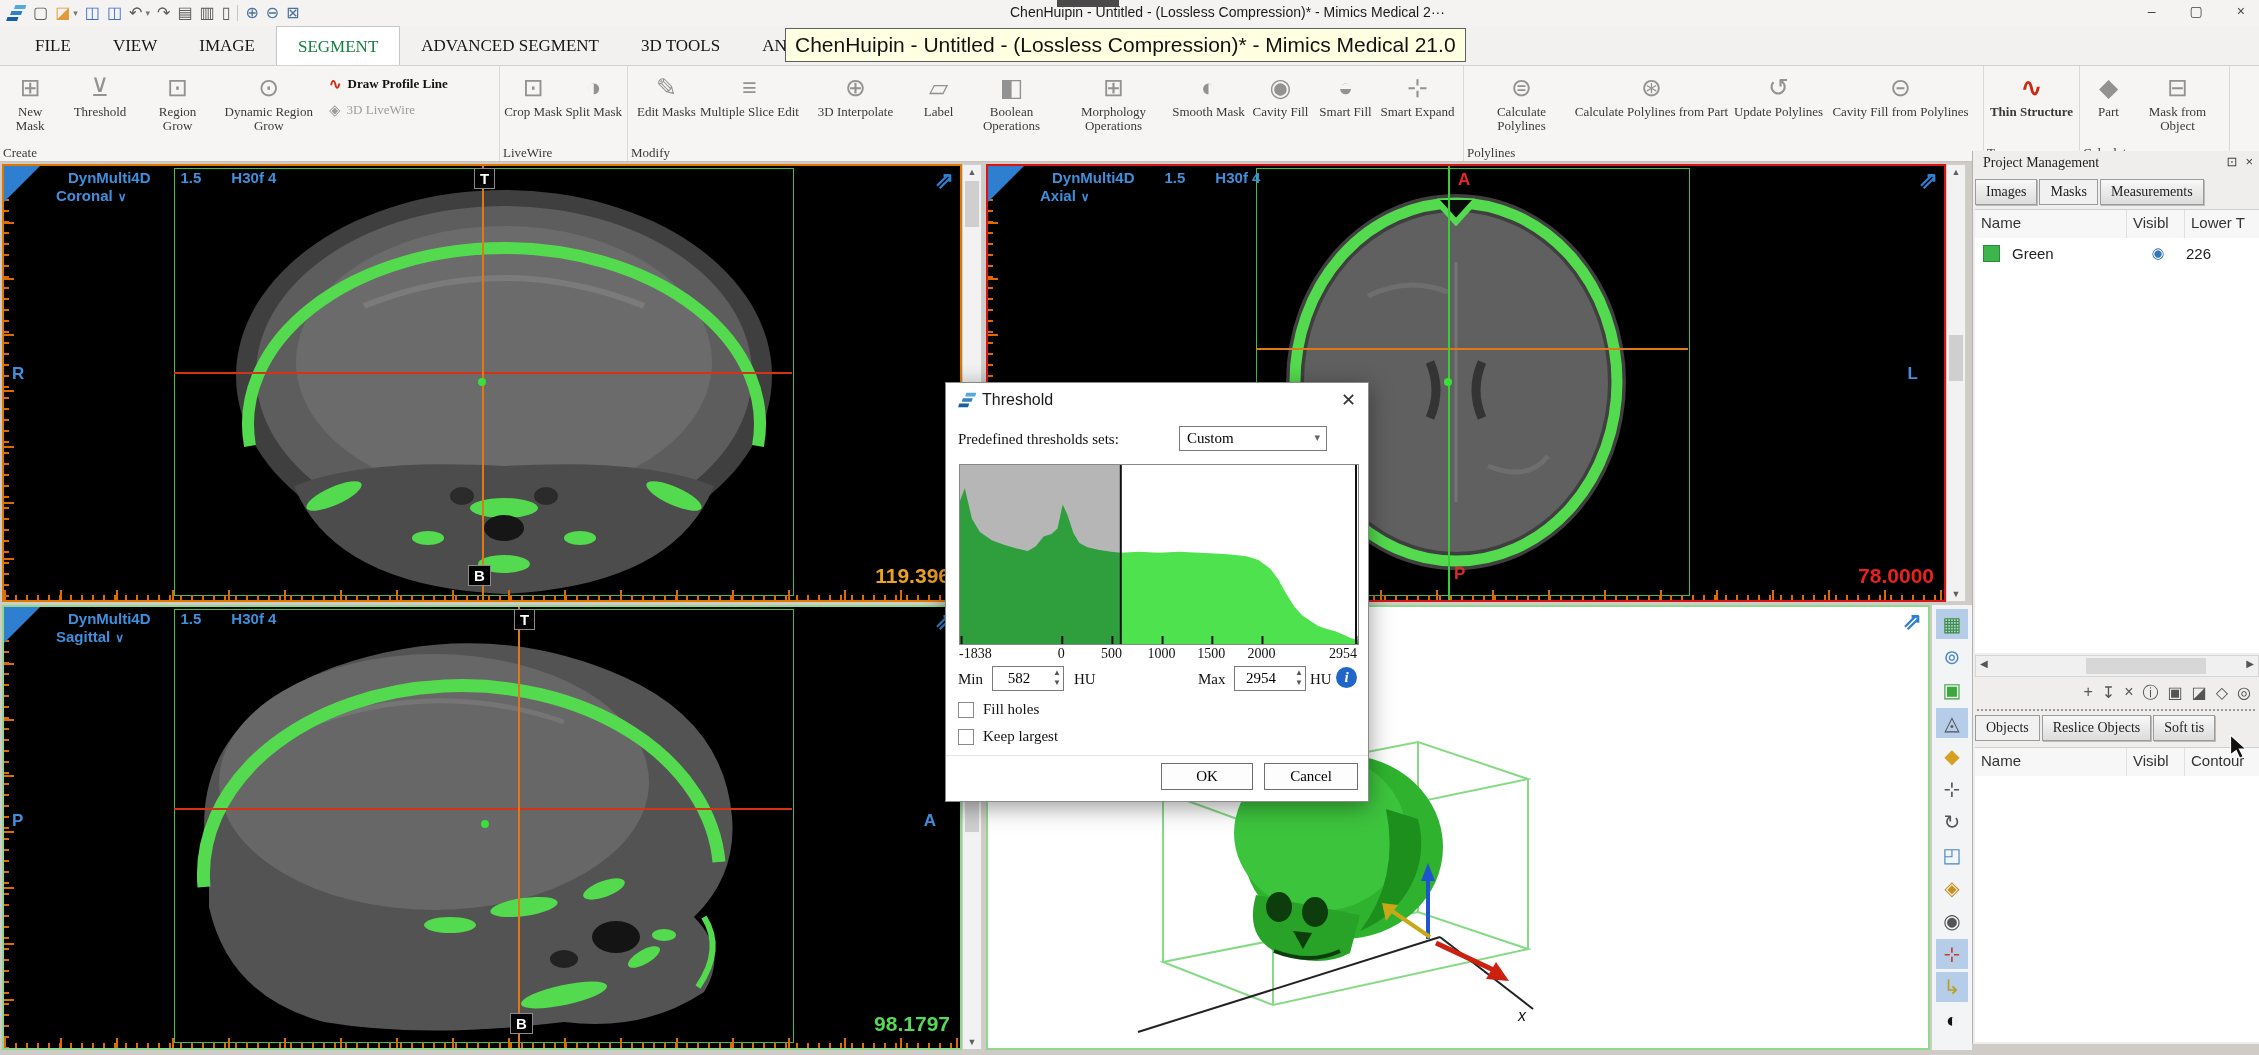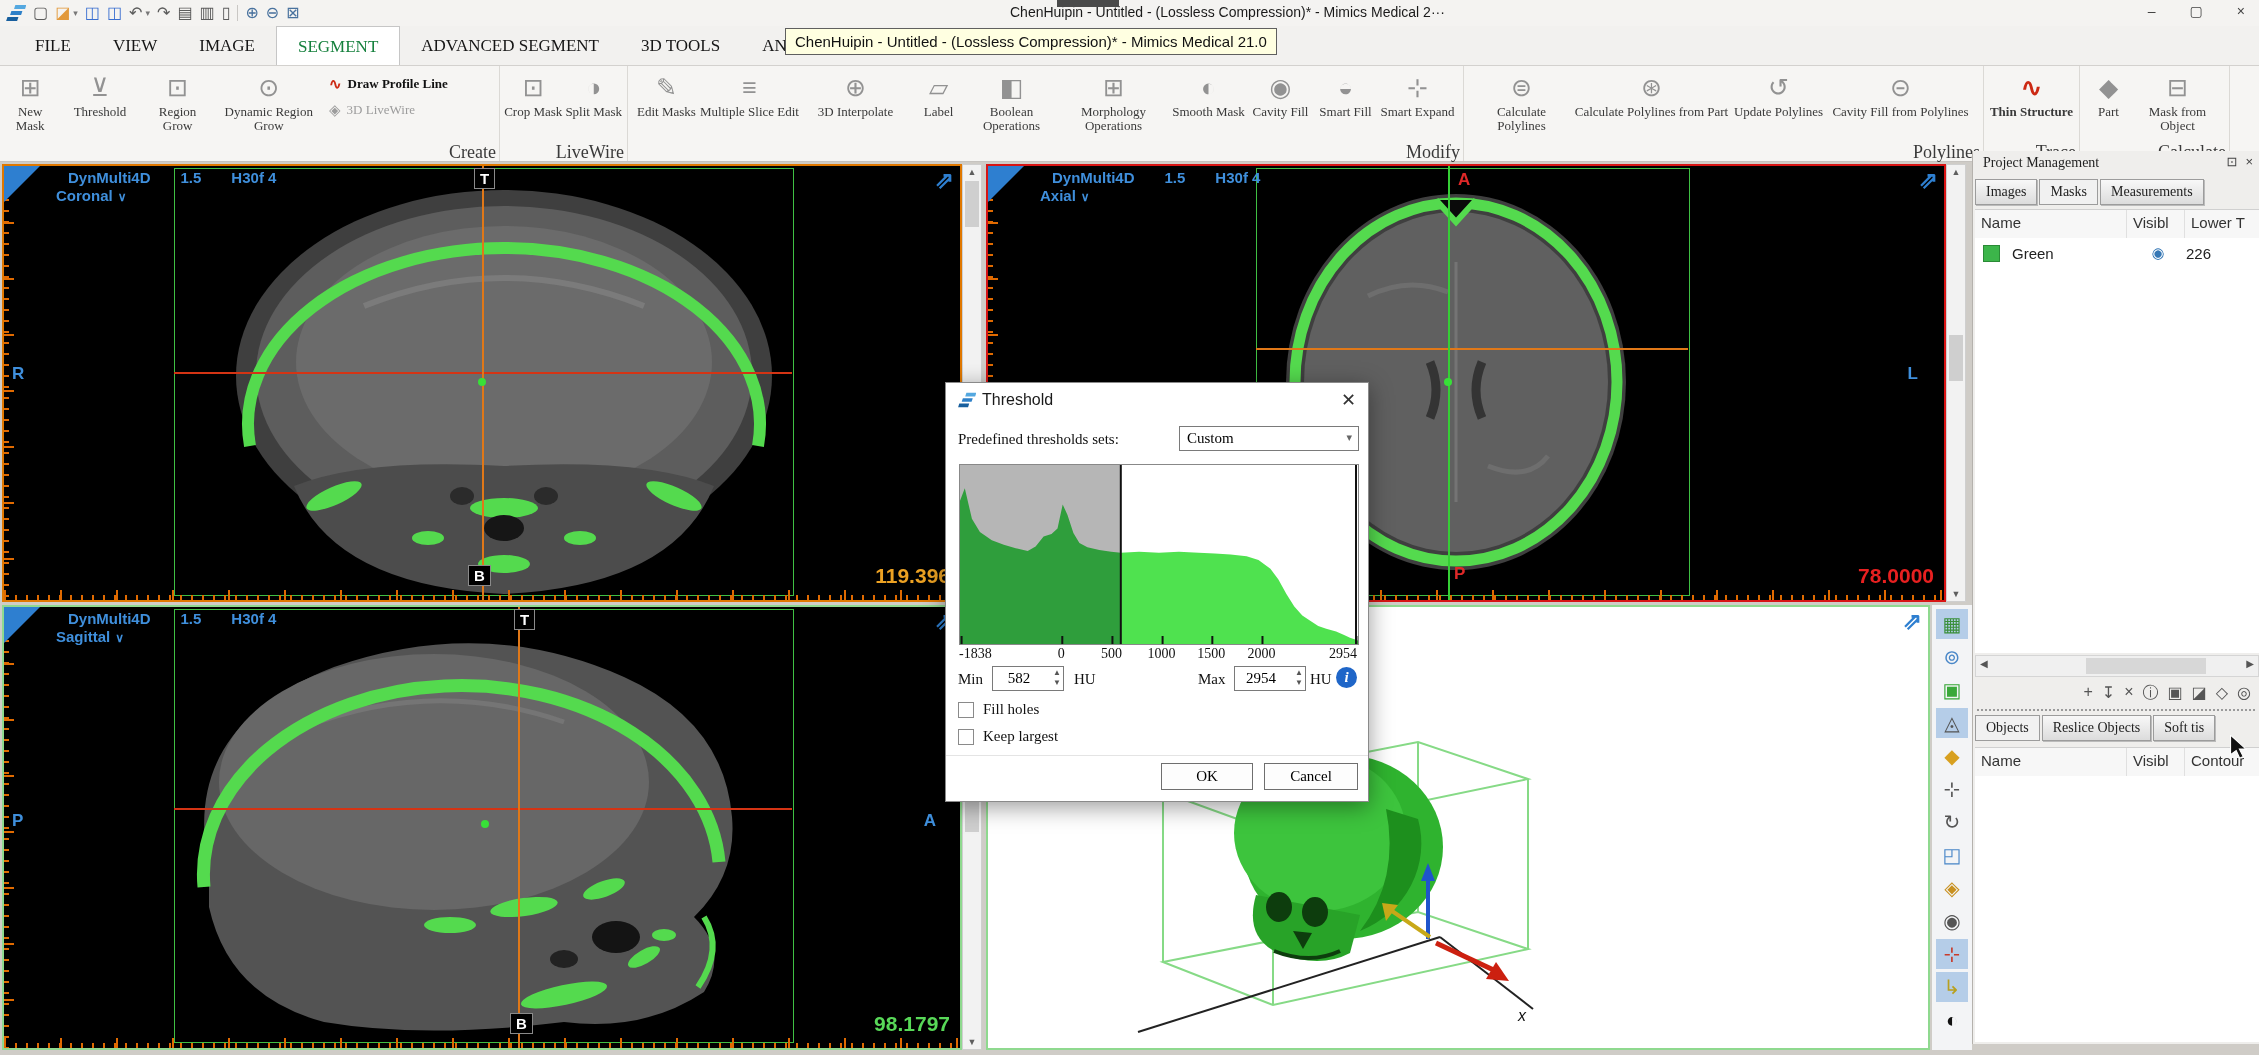--- a/index.html
+++ b/index.html
@@ -13,29 +13,29 @@
   .qa .caret{font-size:9px;color:#777;margin-left:-4px;}
   .qa .orange{color:#e2993b;} .qa .blue{color:#3a6fd0;} .qa .zblue{color:#49729e;}
   .win-title{position:absolute;left:1010px;top:4px;font-size:14px;color:#1a1a1a;white-space:nowrap;}
   .peek{position:absolute;left:1057px;top:0;width:62px;height:7px;background:#4a4a4a;}
   .winctl{position:absolute;right:8px;top:0;display:flex;gap:22px;font-size:14px;color:#444;}
   .winctl span{padding:3px 6px;}
   
   .menubar{position:absolute;left:0;top:26px;width:100%;height:40px;background:#f2f1ef;border-bottom:1px solid #d3d1ce;display:flex;align-items:stretch;padding-left:14px;box-sizing:border-box;}
   .mitem{font-family:"Liberation Serif",serif;font-size:17px;color:#151515;padding:10px 21px 6px;white-space:nowrap;}
   .mitem.active{background:#fff;border:1px solid #c6c6c6;border-bottom:none;color:#15803d;}
-  .tooltip{position:absolute;left:785px;top:28px;z-index:90;background:#ffffe1;border:1px solid #5f5f5f;font-size:15px;color:#111;padding:4px 9px;white-space:nowrap;}
+  .tooltip{position:absolute;left:785px;top:28px;z-index:90;background:#ffffe1;border:1px solid #5f5f5f;font-size:21px;color:#111;padding:4px 9px;white-space:nowrap;}
   
   .ribbon{position:absolute;left:0;top:66px;width:100%;height:96px;background:#f6f5f3;border-bottom:1px solid #c6c3bf;display:flex;box-sizing:border-box;}
   .rgroup{display:flex;flex-direction:column;border-right:1px solid #dbd9d5;padding:1px 3px 0;box-sizing:border-box;}
   .ritems{display:flex;flex:1;align-items:flex-start;justify-content:center;}
   .ritem{display:flex;flex-direction:column;align-items:center;text-align:center;padding-top:2px;}
   .ricon{font-size:25px;line-height:36px;height:36px;color:#929292;}
   .rlabel{font-family:"Liberation Serif",serif;font-size:13px;line-height:14px;color:#3a3a3a;}
-  .rgrouplabel{font-family:"Liberation Serif",serif;font-size:18px;color:#3a3a3a;text-align:right;height:17px;line-height:17px;}
+  .rgrouplabel{font-family:"Liberation Serif",serif;font-size:13px;color:#3a3a3a;text-align:left;height:17px;line-height:17px;}
   .rstack{display:flex;flex-direction:column;gap:8px;padding:8px 4px 0;width:168px;}
   .rsrow{display:flex;align-items:center;gap:6px;font-family:"Liberation Serif",serif;font-size:13px;color:#111;white-space:nowrap;}
   .rsrow .sic{font-size:15px;}
   .rsrow.dis{color:#9c9c9c;}
   .red-ic{color:#cc2a14 !important;}
   .bold{font-weight:bold;}
   
   .vp{position:absolute;background:#000;box-sizing:border-box;border:2px solid;overflow:hidden;}
   .vp svg.slice{position:absolute;left:0;top:0;z-index:1;}
   .corner{position:absolute;left:0;top:0;width:0;height:0;border-top:36px solid #2e7fd0;border-right:36px solid transparent;z-index:6;}
@@ -79,21 +79,21 @@
   .phscroll .thumb{position:absolute;left:110px;top:2px;width:120px;height:16px;background:#d7d7d7;}
   .picons{position:absolute;right:8px;display:flex;gap:9px;font-size:16px;color:#555;}
   .pdots{position:absolute;left:4px;right:4px;border-top:2px dotted #9a9a9a;}
   
   .dialog{position:absolute;left:945px;top:382px;width:424px;height:420px;background:#fff;border:1px solid #8a8a8a;box-shadow:0 5px 22px rgba(0,0,0,.4);z-index:60;box-sizing:border-box;}
   .dlg-title{position:absolute;left:0;top:0;right:0;height:34px;}
   .dlg-title .t{position:absolute;left:36px;top:8px;font-size:16px;color:#1a1a1a;}
   .dlg-logo{position:absolute;left:12px;top:8px;}
   .dlg-close{position:absolute;right:12px;top:6px;font-size:18px;color:#333;}
   .dlg-pred{position:absolute;left:12px;top:48px;font-family:"Liberation Serif",serif;font-size:15px;color:#111;}
-  .combo{position:absolute;left:233px;top:43px;width:180px;height:25px;border:1px solid #7a7a7a;box-sizing:border-box;font-family:"Liberation Serif",serif;font-size:15px;}
+  .combo{position:absolute;left:233px;top:43px;width:148px;height:25px;border:1px solid #7a7a7a;box-sizing:border-box;font-family:"Liberation Serif",serif;font-size:15px;}
   .combo .v{position:absolute;left:7px;top:3px;}
   .combo .ca{position:absolute;right:6px;top:4px;font-size:11px;color:#666;}
   .hist-frame{position:absolute;left:13px;top:81px;width:398px;height:179px;border:1px solid #888;box-sizing:content-box;background:#fff;}
   .hist-labels{position:absolute;left:13px;top:263px;width:398px;height:16px;font-family:"Liberation Serif",serif;font-size:14px;color:#111;}
   .hist-labels span{position:absolute;transform:translateX(-50%);}
   .hist-labels span:first-child{transform:none;}
   .hist-labels span:last-child{transform:translateX(-100%);}
   .mm-label{position:absolute;top:288px;font-family:"Liberation Serif",serif;font-size:15px;color:#111;}
   .spin{position:absolute;top:283px;width:72px;height:25px;border:1px solid #7a7a7a;box-sizing:border-box;font-family:"Liberation Serif",serif;font-size:15px;}
   .spin .v{position:absolute;left:0;right:18px;top:3px;text-align:center;}

